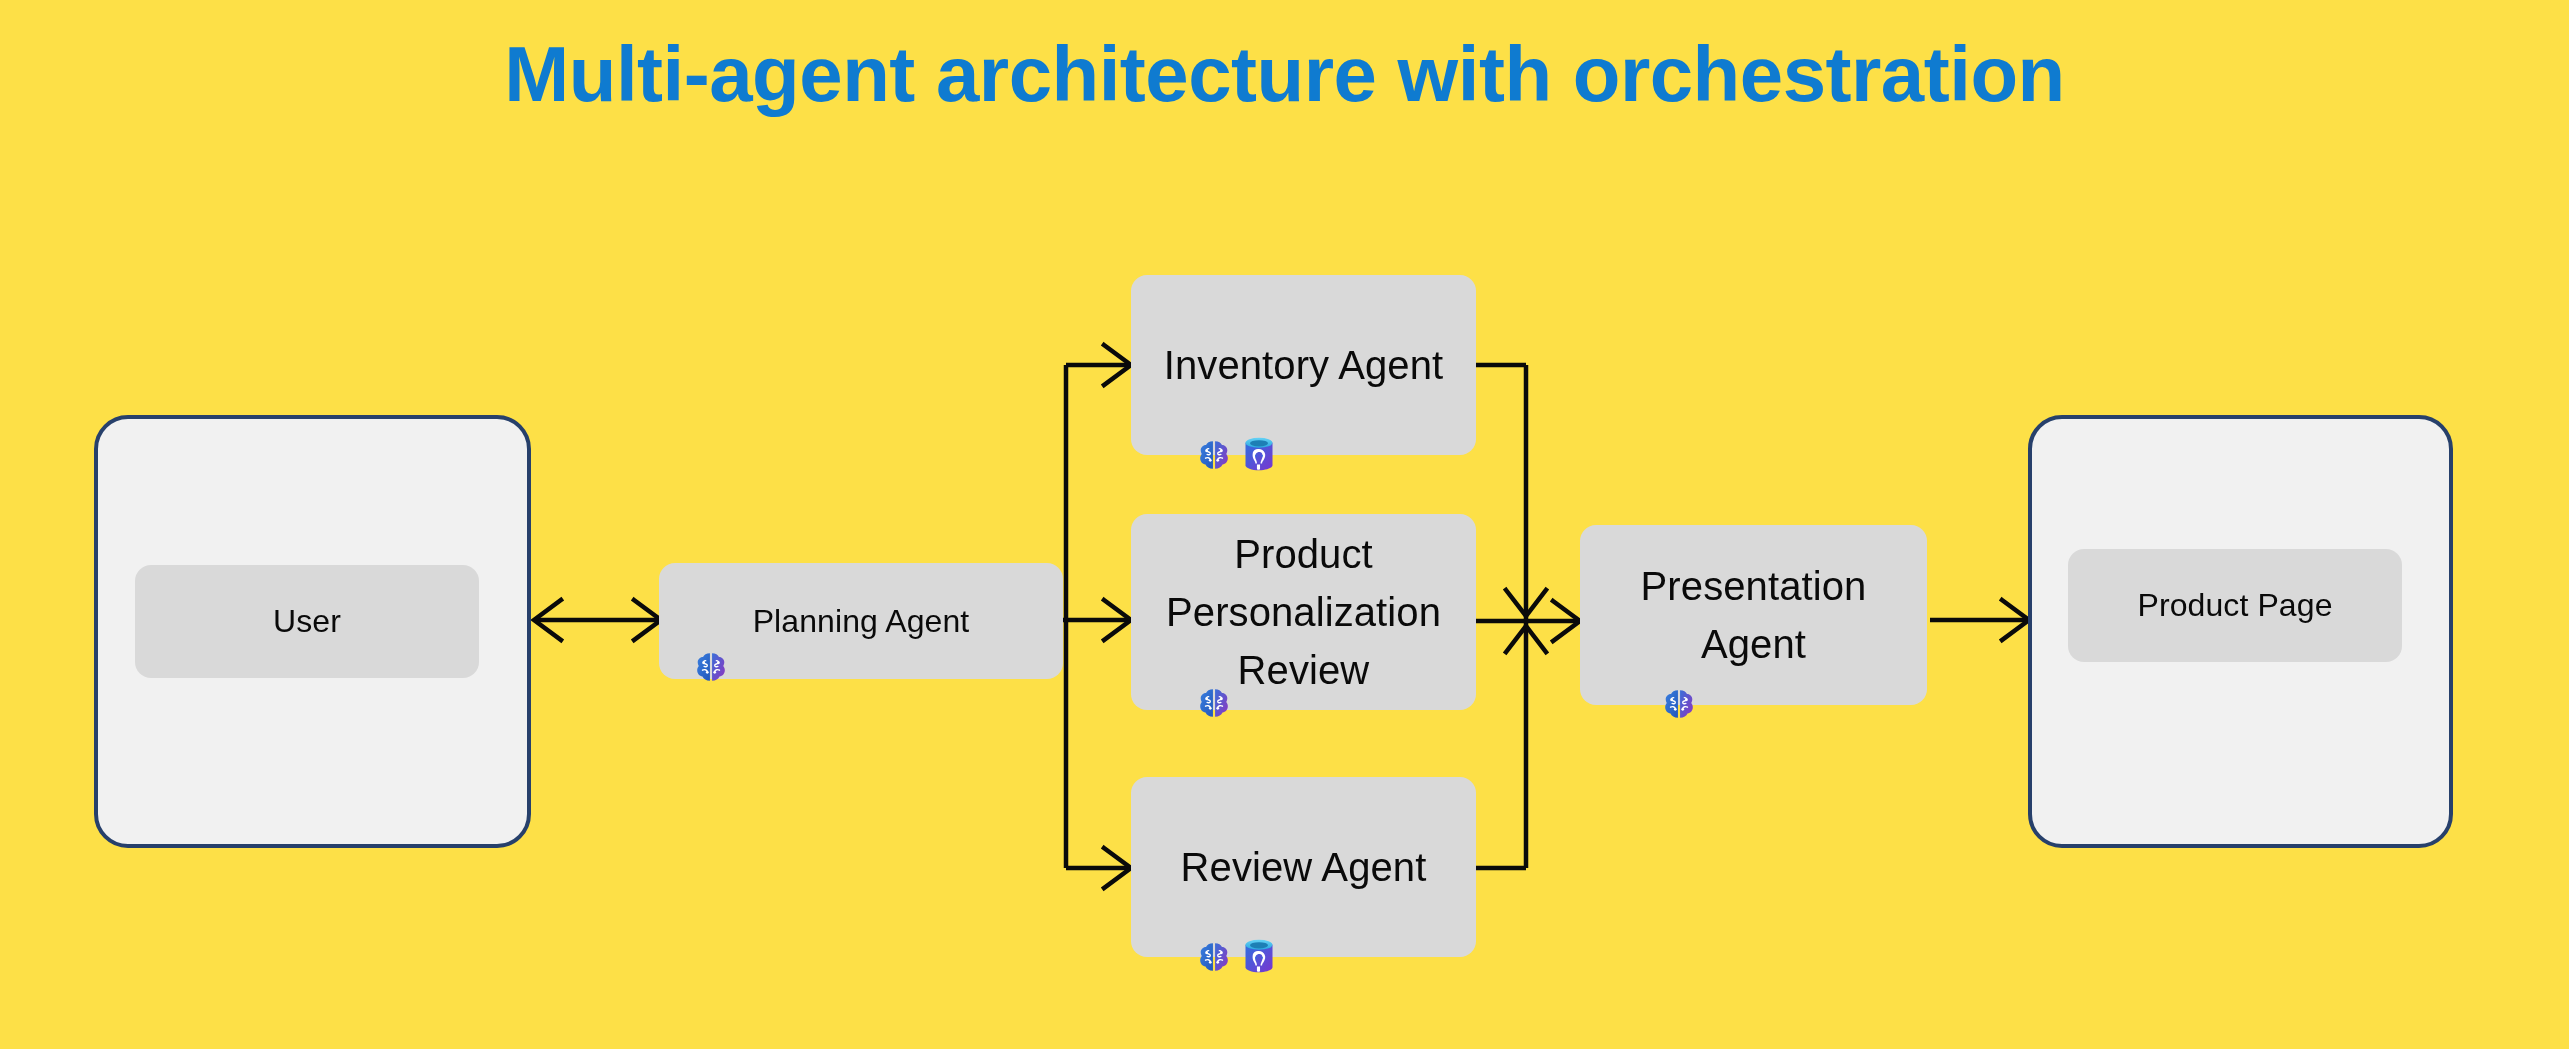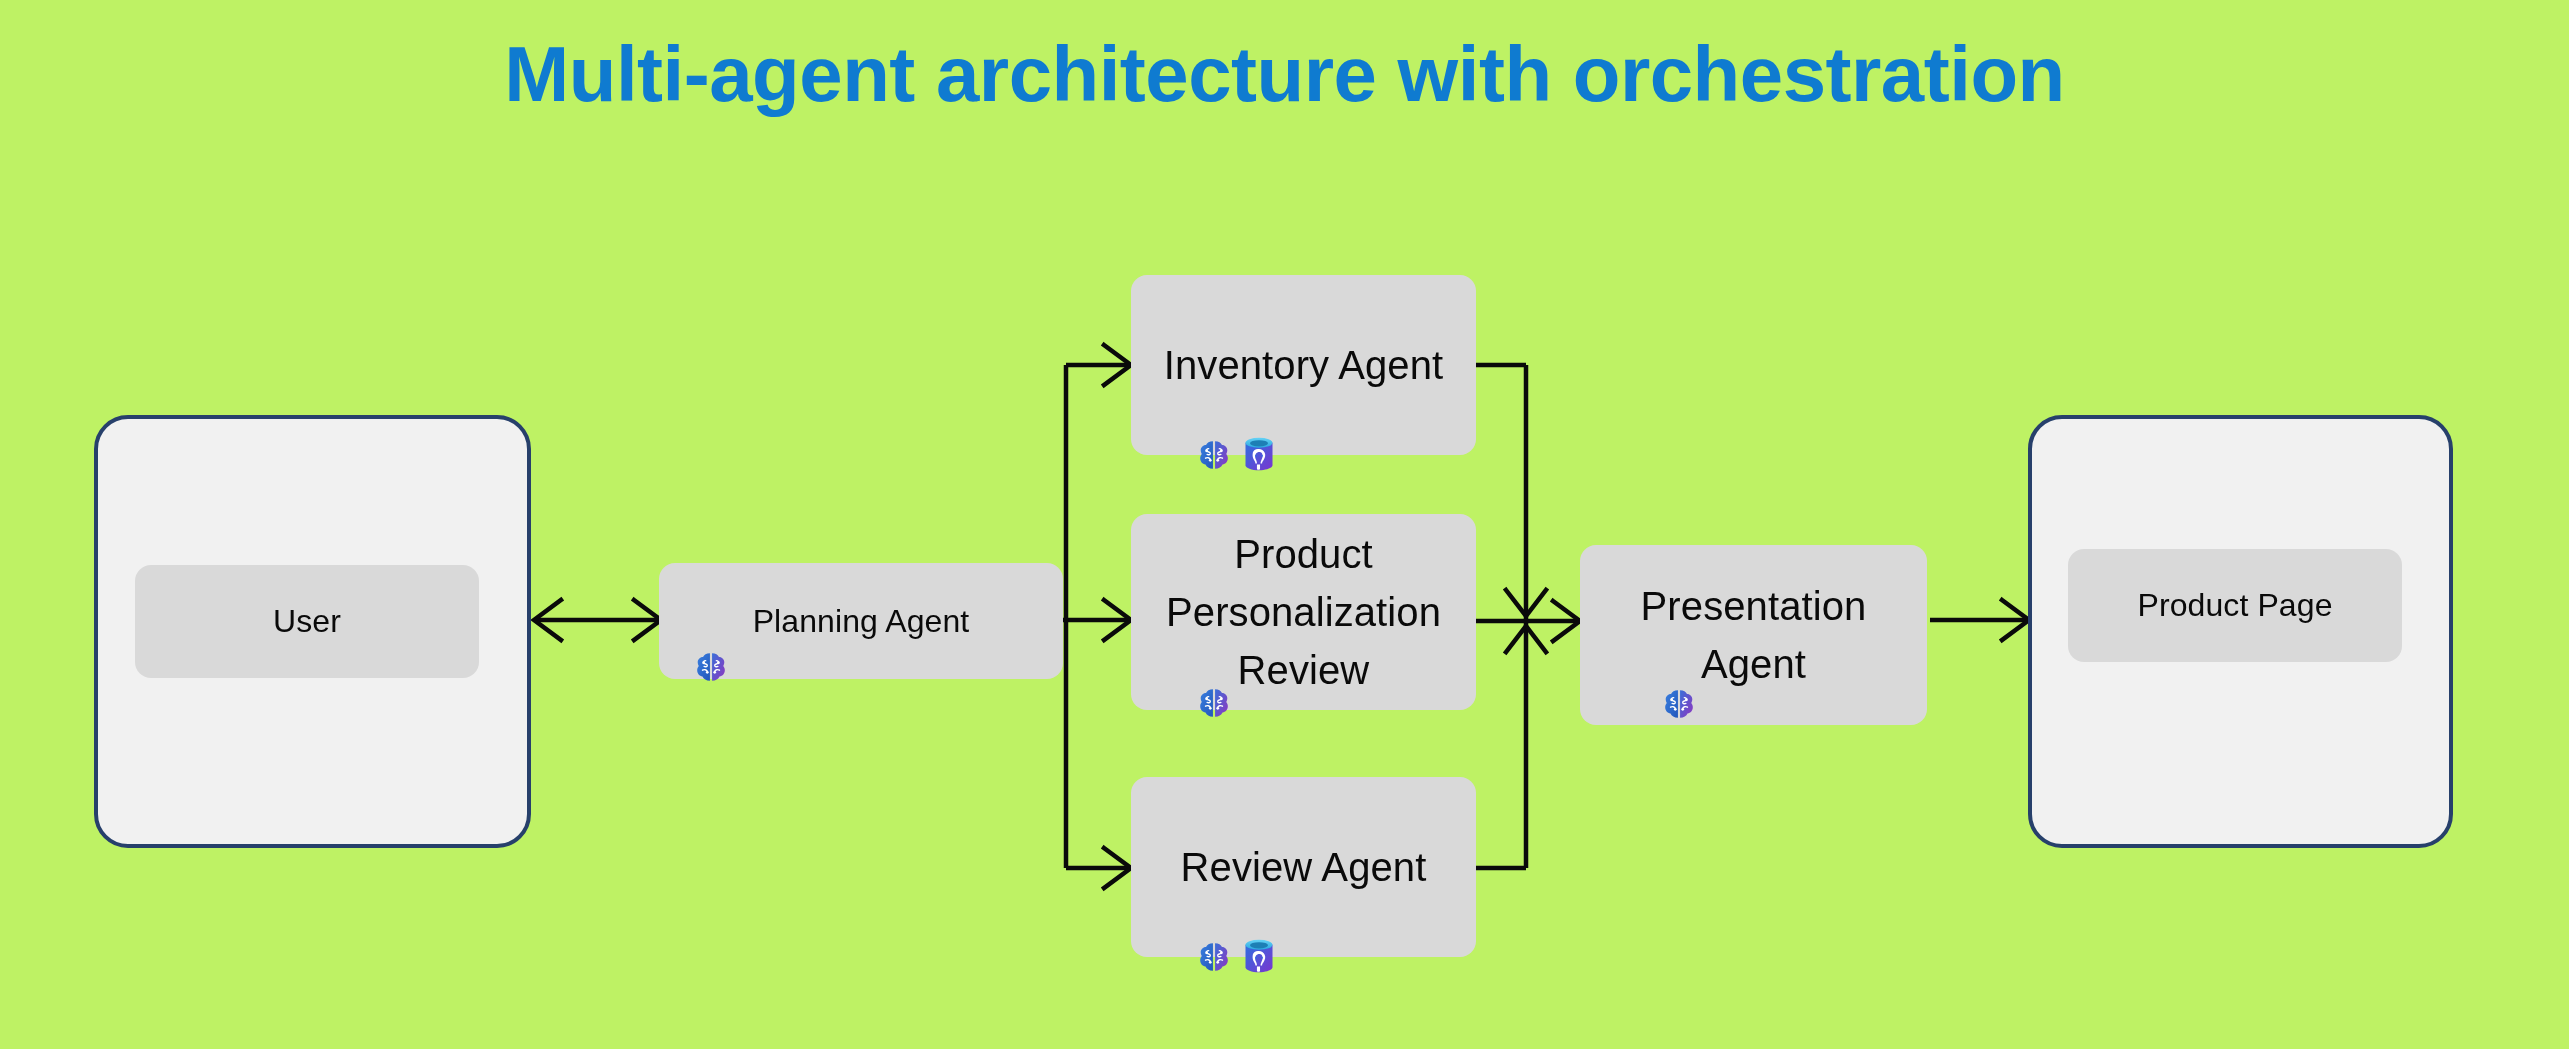--- a/index.html
+++ b/index.html
@@ -8,21 +8,21 @@
     padding: 0;
     background: #f1f1f1;
   }
   body {
     font-family: "Liberation Sans", "DejaVu Sans", sans-serif;
   }
   #canvas {
     position: relative;
     width: 2569px;
     height: 1049px;
-    background: #bef264;
+    background: #fde047;
     overflow: hidden;
   }
 
   
   .title {
     position: absolute;
     left: 0;
     top: 34px;
     width: 2569px;
     text-align: center;
@@ -313,21 +313,21 @@
       <ellipse cx="28" cy="13" rx="16" ry="5.5" fill="#1d7fb5"></ellipse>
       <g fill="#ffffff" transform="translate(28,38) scale(0.92)">
         <path d="M-12-9c-1 6 0 11 3 15 1 2 2 3 2 6h3c0-4-1-6-2-8-2-4-2-8 0-11 2-3 6-4 9-3 3 1 4 4 4 7 0 4-2 7-3 10-1 2-1 4-1 5h3c0-3 1-4 3-7 3-5 4-10 2-14-2-5-8-8-13-7-5 0-9 3-10 7z"></path>
         <path d="M-4 14h6v8c0 1-1 2-3 2s-3-1-3-2z"></path>
         <circle cx="-6" cy="-3" r="1.6" fill="#2f6fe0"></circle>
         <circle cx="6" cy="-3" r="1.6" fill="#2f6fe0"></circle>
       </g>
     </svg>
   </div>
 
-  <div class="node small" style="left:1580px; top:525px; width:347px; height:180px;margin-top:20px;">
+  <div class="node small" style="left:1580px; top:525px; width:347px; height:180px;">
     <span class="node-label">Presentation Agent</span>
   </div>
   <div class="icon-row" style="left:1662px; top:687px;">
     <svg class="ico" width="34" height="34" viewBox="0 0 64 64" xmlns="http://www.w3.org/2000/svg">
       <defs>
         <linearGradient id="brainL5" x1="0" y1="0" x2="1" y2="1">
           <stop offset="0" stop-color="#3a7fe0"></stop>
             <stop offset="1" stop-color="#2257bb"></stop>
         </linearGradient>
         <linearGradient id="brainR5" x1="0" y1="0" x2="1" y2="1">

